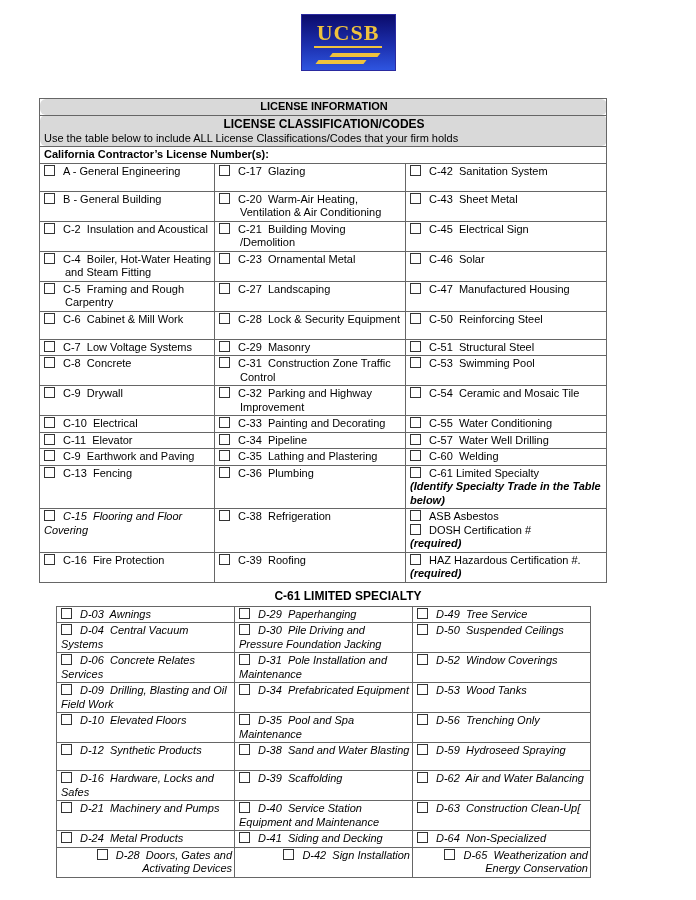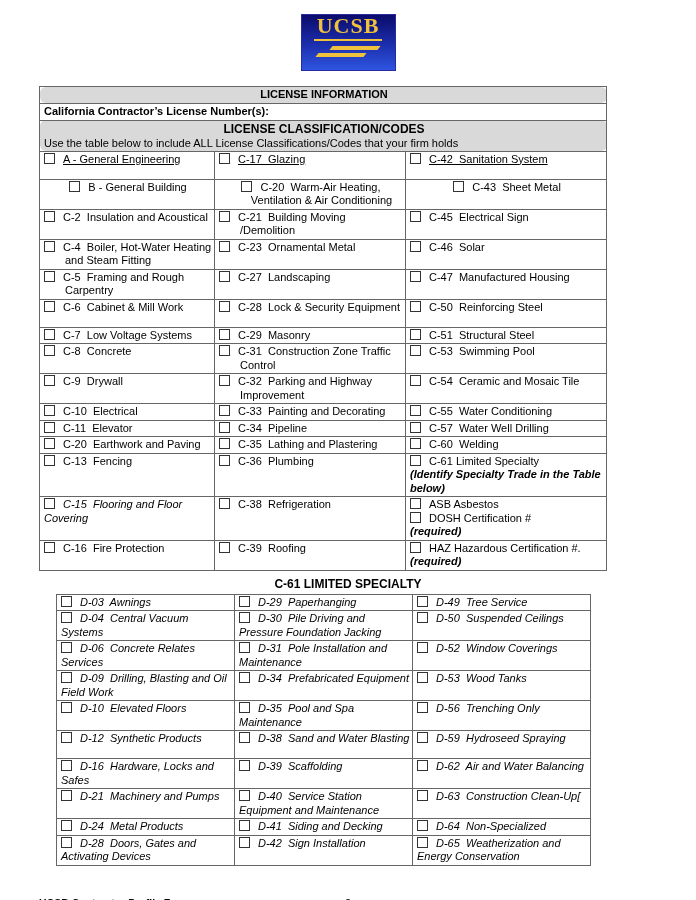--- a/index.html
+++ b/index.html
@@ -3,24 +3,24 @@
 <meta charset="utf-8">
 <style>
   * { box-sizing: border-box; }
   html,body { margin:0; padding:0; background:#ffffff; }
   .page {
     position:relative; width:696px; height:900px; background:#fff;
     font-family:"Liberation Sans", sans-serif; color:#000; overflow:hidden;
   }
   
   .logo {
-    width:95px; height:57px; margin:14px auto 15px auto;
+    width:95px; height:57px; margin:14px auto 27px auto;
     background:linear-gradient(180deg,#0b0b6b 0%, #1c2fae 55%, #2e55e0 100%);
     border:1px solid #2a2aa0;
-    display:flex; flex-direction:column; align-items:center; 
+    display:flex; flex-direction:column; align-items:center; justify-content:center;
   }
   .logo-text {
     font-family:"Liberation Serif", serif; font-weight:bold;
     color:#efc23d; font-size:22px; letter-spacing:1px; line-height:1;
     border-bottom:2px solid #efc23d; padding:0 3px 2px 3px;
   }
   .slash { height:4px; background:#efc23d; transform:skewX(-38deg); }
   .slash.s1 { width:48px; margin:5px 0 0 14px; }
   .slash.s2 { width:48px; margin:3px 14px 0 0; }
 
@@ -81,47 +81,47 @@
     <colgroup>
         <col style="width:175px">
         <col style="width:191px">
         <col style="width:201px">
       </colgroup>
     <tbody>
       <tr>
         <td colspan="3" class="hdr-cell">LICENSE INFORMATION</td>
       </tr>
       <tr>
+        <td colspan="3" class="hdr-cell">
+          <div class="class-title">LICENSE CLASSIFICATION/CODES</div>
+          <div class="class-sub">Use the table below to include ALL License Classifications/Codes that your firm holds</div>
+        </td>
+      </tr>
+      <tr>
         <td colspan="3" class="licnum-cell">
           <div class="licnum-wrap">
             <span>California Contractor’s License Number(s):</span>
             <span class="licnum-input"></span>
           </div>
         </td>
       </tr>
-      <tr>
-        <td colspan="3" class="hdr-cell">
-          <div class="class-title">LICENSE CLASSIFICATION/CODES</div>
-          <div class="class-sub">Use the table below to include ALL License Classifications/Codes that your firm holds</div>
-        </td>
-      </tr>
     </tbody>
     <tbody id="main-body">
-        <tr style="height: 28px; text-decoration: underline;">
+        <tr style="height: 28px;">
           <td>
             <div class="part"><span class="cb"></span><span>A - General Engineering</span></div>
           </td>
           <td>
             <div class="part"><span class="cb"></span><span>C-17  Glazing</span></div>
           </td>
           <td>
             <div class="part"><span class="cb"></span><span>C-42  Sanitation System</span></div>
           </td>
         </tr>
-        <tr style="height: 28px; text-align: center;">
+        <tr style="height: 28px;">
           <td>
             <div class="part"><span class="cb"></span><span>B - General Building</span></div>
           </td>
           <td>
             <div class="part"><span class="cb"></span><span>C-20  Warm-Air Heating, Ventilation &amp; Air Conditioning</span></div>
           </td>
           <td>
             <div class="part"><span class="cb"></span><span>C-43  Sheet Metal</span></div>
           </td>
         </tr>
@@ -219,21 +219,21 @@
           </td>
           <td>
             <div class="part"><span class="cb"></span><span>C-34  Pipeline</span></div>
           </td>
           <td>
             <div class="part"><span class="cb"></span><span>C-57  Water Well Drilling</span></div>
           </td>
         </tr>
         <tr style="height: 14px;">
           <td>
-            <div class="part"><span class="cb"></span><span>C-20  Earthwork and Paving</span></div>
+            <div class="part"><span class="cb"></span><span>C-9  Earthwork and Paving</span></div>
           </td>
           <td>
             <div class="part"><span class="cb"></span><span>C-35  Lathing and Plastering</span></div>
           </td>
           <td>
             <div class="part"><span class="cb"></span><span>C-60  Welding</span></div>
           </td>
         </tr>
         <tr style="height: 42px;">
           <td>
@@ -376,21 +376,21 @@
           <td>
             <div class="part flush"><span class="cb"></span><span>D-24  Metal Products</span></div>
           </td>
           <td>
             <div class="part flush"><span class="cb"></span><span>D-41  Siding and Decking</span></div>
           </td>
           <td>
             <div class="part flush"><span class="cb"></span><span>D-64  Non-Specialized</span></div>
           </td>
         </tr>
-        <tr style="height: 28px;">
+        <tr style="height: 28px; text-align: right;">
           <td>
             <div class="part flush"><span class="cb"></span><span>D-28  Doors, Gates and Activating Devices</span></div>
           </td>
           <td>
             <div class="part flush"><span class="cb"></span><span>D-42  Sign Installation</span></div>
           </td>
           <td>
             <div class="part flush"><span class="cb"></span><span>D-65  Weatherization and Energy Conservation</span></div>
           </td>
         </tr>

